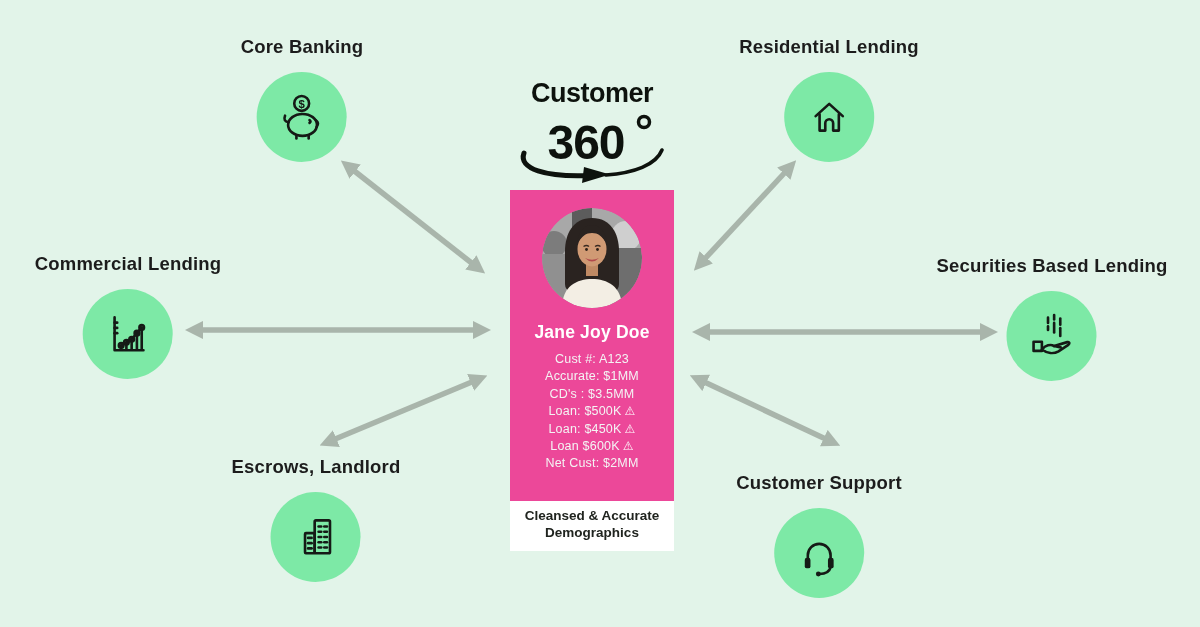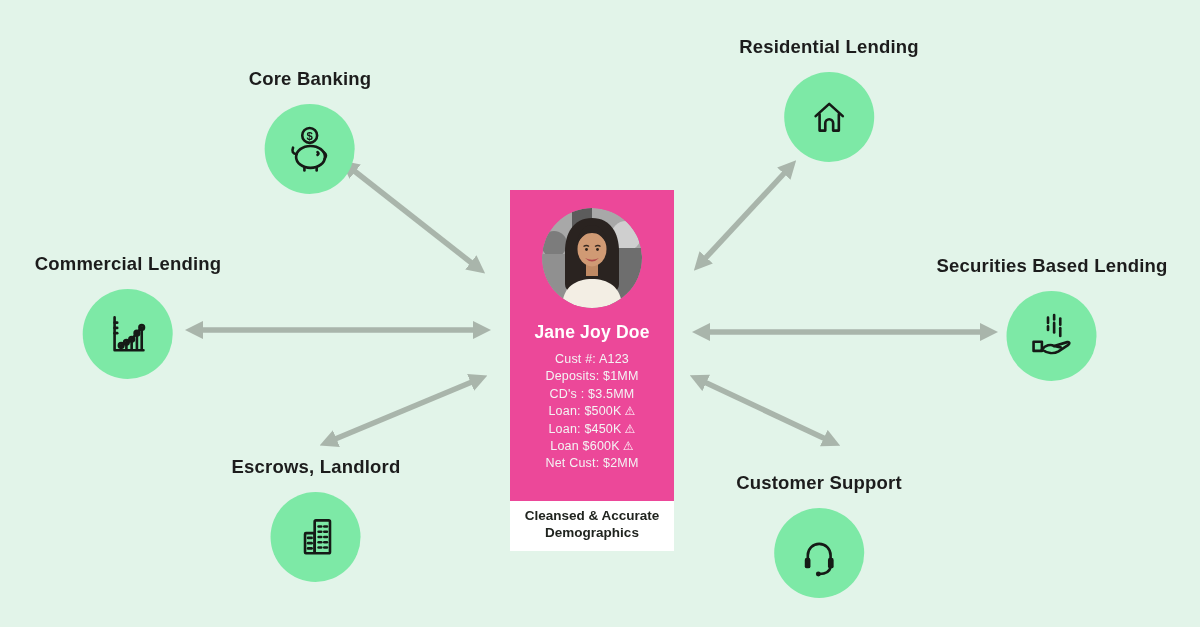--- a/index.html
+++ b/index.html
@@ -47,21 +47,21 @@
     <g stroke="#a9b5ab" stroke-width="5.5">
       <line x1="348" y1="166" x2="478" y2="268" marker-start="url(#ah)" marker-end="url(#ah)"></line>
       <line x1="790" y1="167" x2="700" y2="264" marker-start="url(#ah)" marker-end="url(#ah)"></line>
       <line x1="194" y1="330" x2="482" y2="330" marker-start="url(#ah)" marker-end="url(#ah)"></line>
       <line x1="701" y1="332" x2="989" y2="332" marker-start="url(#ah)" marker-end="url(#ah)"></line>
       <line x1="328" y1="442" x2="479" y2="379" marker-start="url(#ah)" marker-end="url(#ah)"></line>
       <line x1="832" y1="442" x2="698" y2="379" marker-start="url(#ah)" marker-end="url(#ah)"></line>
     </g>
   </svg>
 
-  <div class="node" style="left:310px;top:36px;transform:translateX(-50%);margin-top:32px;">
+  <div class="node" style="left:302px;top:36px;transform:translateX(-50%);">
     <div class="node-label">Core Banking</div>
     <div class="node-circle">
       <span>
         <svg width="56" height="56" viewBox="0 0 64 64">
           <g class="icon-stroke">
             <ellipse cx="33" cy="41" rx="16.5" ry="12.5"></ellipse>
             <path d="M26,53 v3.5"></path>
               <path d="M40,53 v3.5"></path>
             <path d="M17,38 q-6.5,-1 -4,-7.5"></path>
             <path d="M48.5,36 q4,3 0.5,7.5"></path>
@@ -175,20 +175,32 @@
           <g class="icon-fill">
             <rect x="15.5" y="37.5" width="6.5" height="12" rx="2.5"></rect>
             <rect x="42" y="37.5" width="6.5" height="12" rx="2.5"></rect>
             <circle cx="31" cy="56" r="2.8"></circle>
           </g>
         </svg>
       </span>
     </div>
   </div>
 
+  <div class="logo">
+    <div class="logo-line1">Customer</div>
+    <svg width="160" height="76" viewBox="0 0 160 76">
+      <text x="74" y="50" text-anchor="middle" font-size="48" font-weight="800" fill="#0d120d" font-family="Liberation Sans, sans-serif" letter-spacing="-1">360</text>
+      <circle cx="132" cy="13" r="5.5" fill="none" stroke="#0d120d" stroke-width="3.5"></circle>
+      <g fill="none" stroke="#0d120d" stroke-linecap="round">
+        <path d="M12,44 C6,60 34,68 76,66.5" stroke-width="5"></path>
+        <path d="M94,66 C122,64 144,56 150,41" stroke-width="3.6"></path>
+      </g>
+      <polygon points="72,58 98,65.5 70,74" fill="#0d120d"></polygon>
+    </svg>
+  </div>
 
   <div class="card">
     <div class="card-photo">
       <svg width="100" height="100" viewBox="0 0 100 100">
         <defs>
             <clipPath id="pc">
               <circle cx="50" cy="50" r="50"></circle>
             </clipPath>
           </defs>
         <g clip-path="url(#pc)">
@@ -207,21 +219,21 @@
           <path d="M53,38.5 q3,-2 5.5,0" fill="none" stroke="#3a2a22" stroke-width="1.4"></path>
           <circle cx="44.5" cy="41.5" r="1.4" fill="#2c2018"></circle>
           <circle cx="55.5" cy="41.5" r="1.4" fill="#2c2018"></circle>
           <path d="M43,50 Q50,57 57,50 Q50,53.5 43,50 Z" fill="#b2484c"></path>
         </g>
       </svg>
     </div>
     <div class="card-name">Jane Joy Doe</div>
     <div class="card-details">
       <div class="detail-row"><span>Cust #: A123</span></div>
-      <div class="detail-row"><span>Deposits: $1MM</span></div>
+      <div class="detail-row"><span>Accurate: $1MM</span></div>
       <div class="detail-row"><span>CD's : $3.5MM</span></div>
       <div class="detail-row"><span>Loan: $500K</span><span class="warn">⚠</span></div>
       <div class="detail-row"><span>Loan: $450K</span><span class="warn">⚠</span></div>
       <div class="detail-row"><span>Loan $600K</span><span class="warn">⚠</span></div>
       <div class="detail-row"><span>Net Cust: $2MM</span></div>
     </div>
     <div class="card-footer">
       <span>Cleansed &amp; Accurate Demographics</span>
     </div>
   </div>

